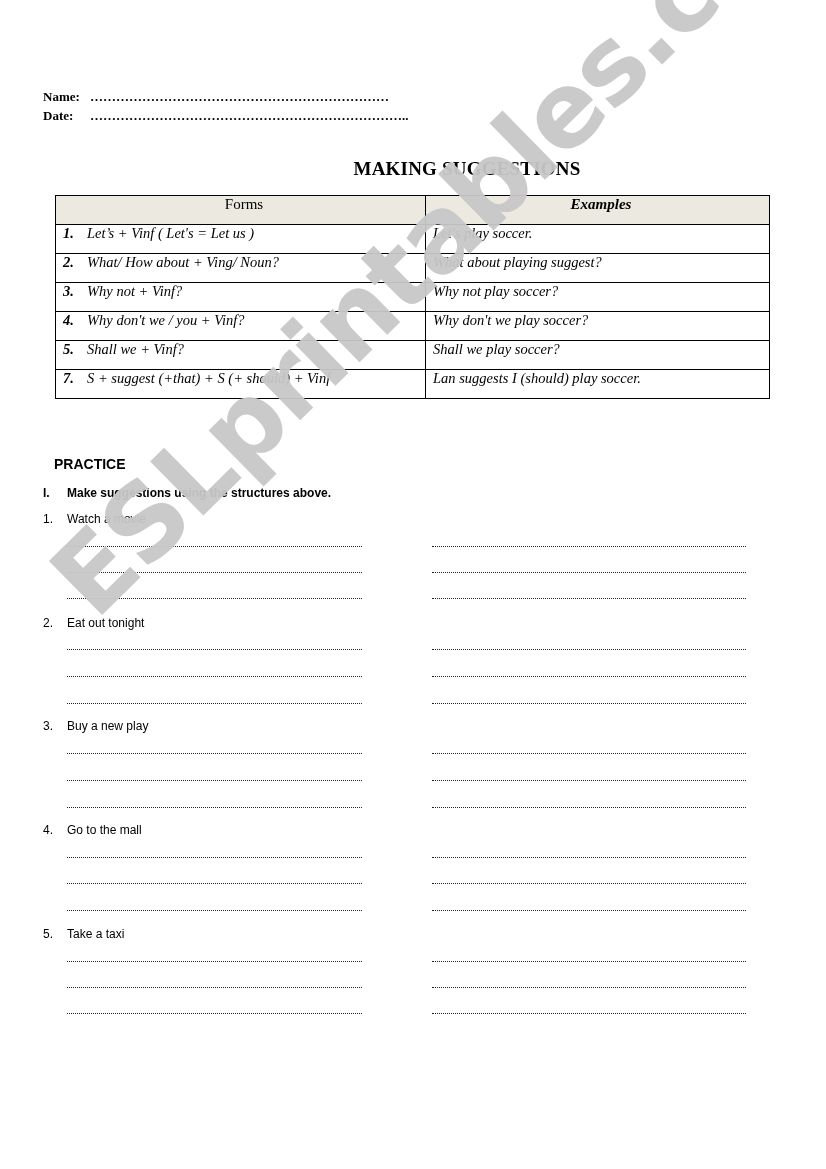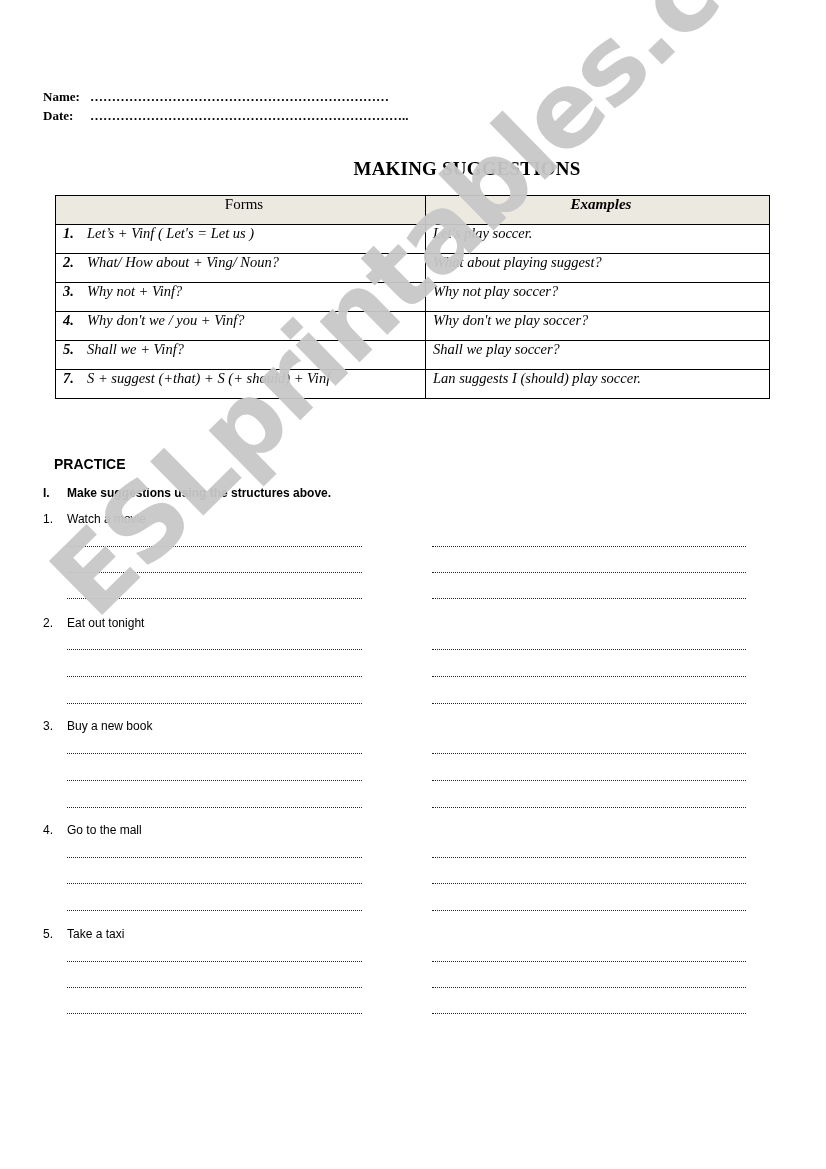--- a/index.html
+++ b/index.html
@@ -114,21 +114,21 @@
     </div>
     <div class="answer-line left" style="top:649px;"></div>
     <div class="answer-line right" style="top:649px;"></div>
     <div class="answer-line left" style="top:676px;"></div>
     <div class="answer-line right" style="top:676px;"></div>
     <div class="answer-line left" style="top:703px;"></div>
     <div class="answer-line right" style="top:703px;"></div>
 
     <div class="item-label" style="top:719px;">
       <span class="n">3.</span>
-      <span>Buy a new book</span>
+      <span>Buy a new play</span>
     </div>
     <div class="answer-line left" style="top:753px;"></div>
     <div class="answer-line right" style="top:753px;"></div>
     <div class="answer-line left" style="top:780px;"></div>
     <div class="answer-line right" style="top:780px;"></div>
     <div class="answer-line left" style="top:807px;"></div>
     <div class="answer-line right" style="top:807px;"></div>
 
     <div class="item-label" style="top:823px;">
       <span class="n">4.</span>

